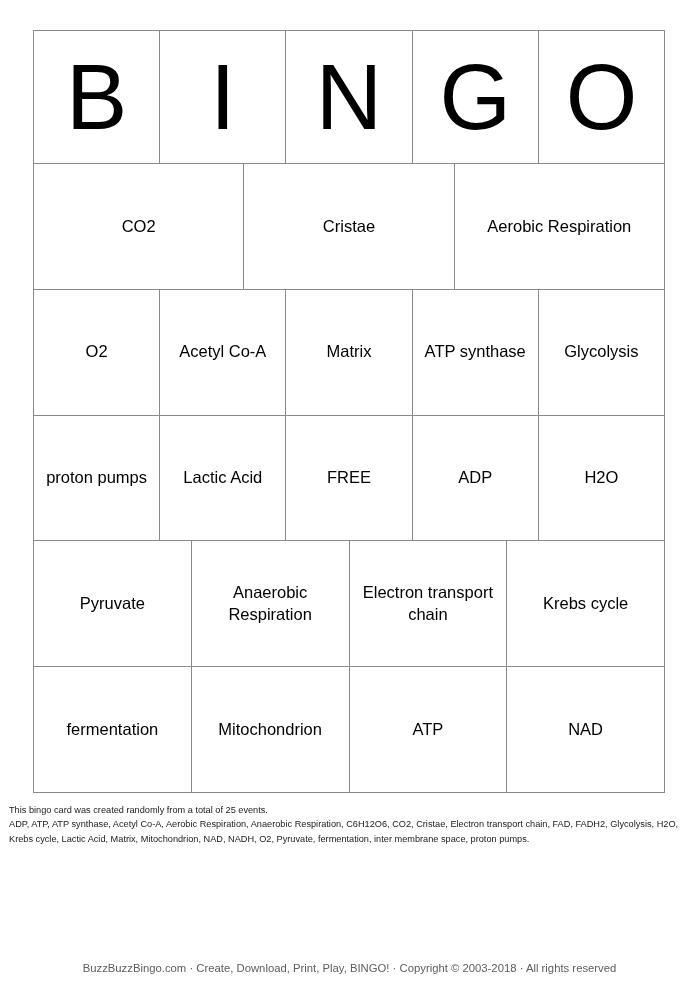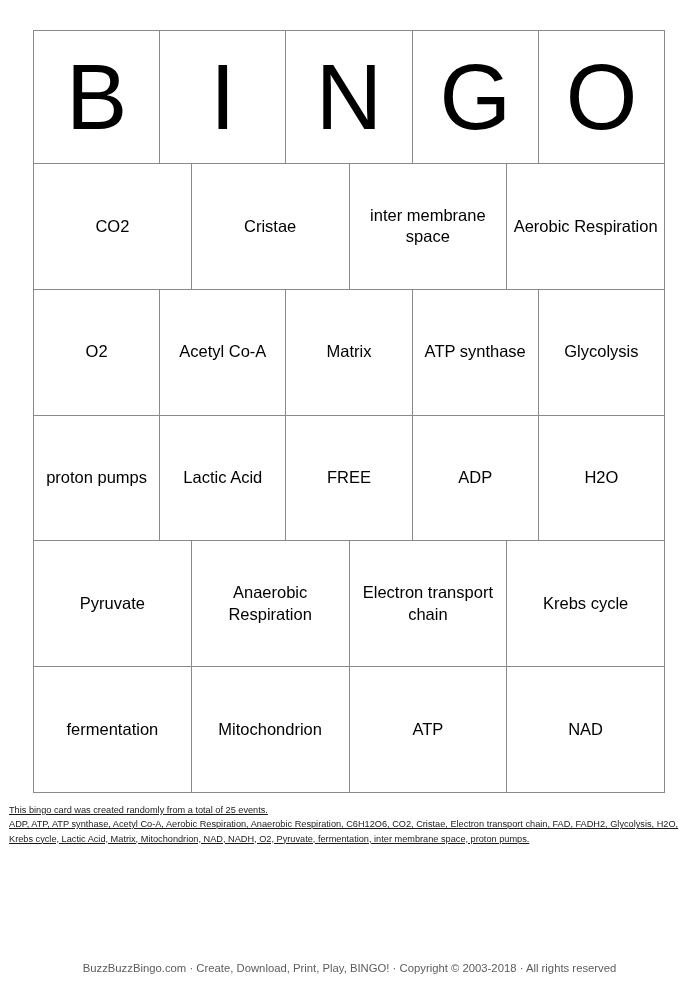--- a/index.html
+++ b/index.html
@@ -96,21 +96,20 @@
 
   
   .disclaimer {
     position: absolute;
     left: 9px;
     top: 803px;
     width: 681px;
     font-size: 9.2px;
     line-height: 1.55;
     color: #1a1a1a;
-    text-decoration: underline;
   }
   .disclaimer .line {
     display: block;
     white-space: normal;
   }
   .disclaimer .events {
     display: block;
   }
 
   
@@ -143,23 +142,20 @@
     <div class="grid-body">
 
       <div class="grid-row">
         <div class="cell">
             <span class="cell-text">CO2</span>
           </div>
         <div class="cell">
             <span class="cell-text">Cristae</span>
           </div>
         <div class="cell">
-            <span class="cell-text">inter membrane space</span>
-          </div>
-        <div class="cell">
             <span class="cell-text">Aerobic Respiration</span>
           </div>
       </div>
 
       <div class="grid-row">
         <div class="cell">
             <span class="cell-text">O2</span>
           </div>
         <div class="cell">
             <span class="cell-text">Acetyl Co-A</span>

